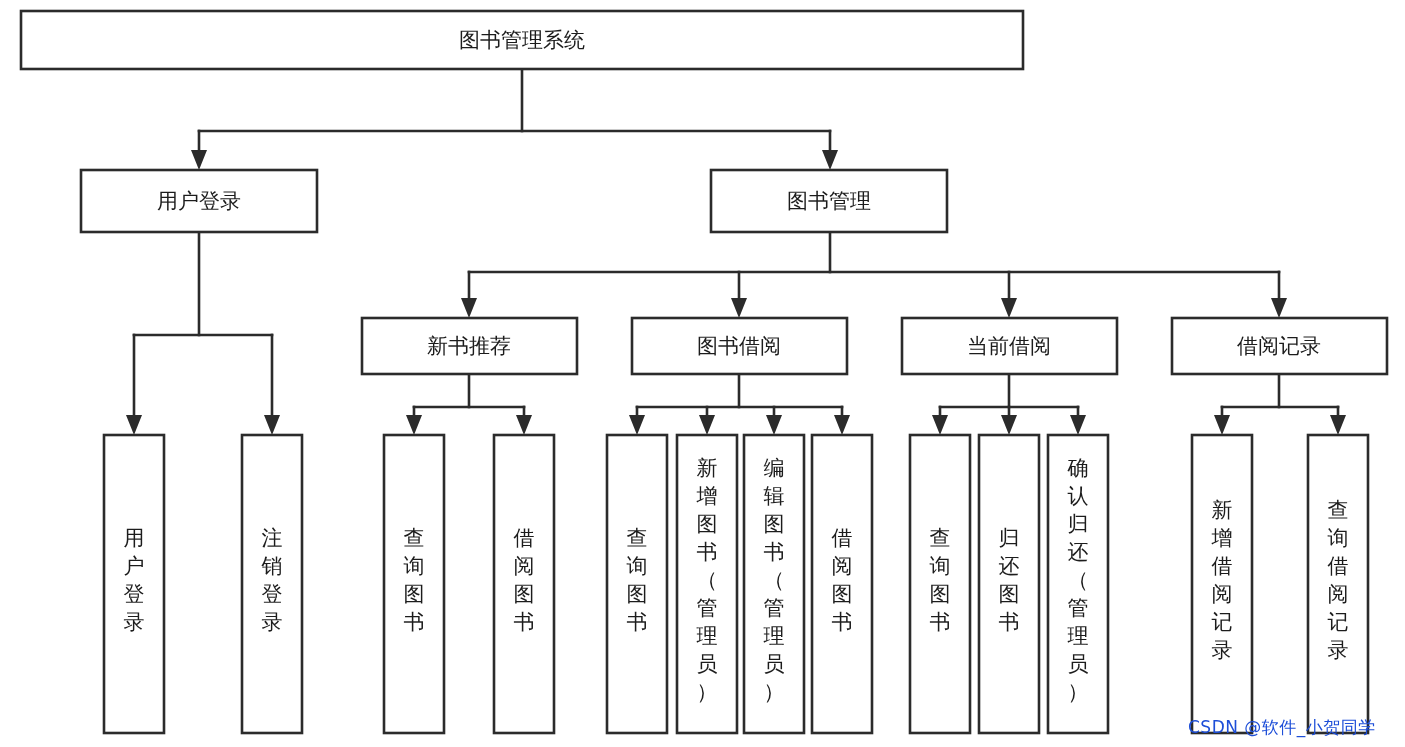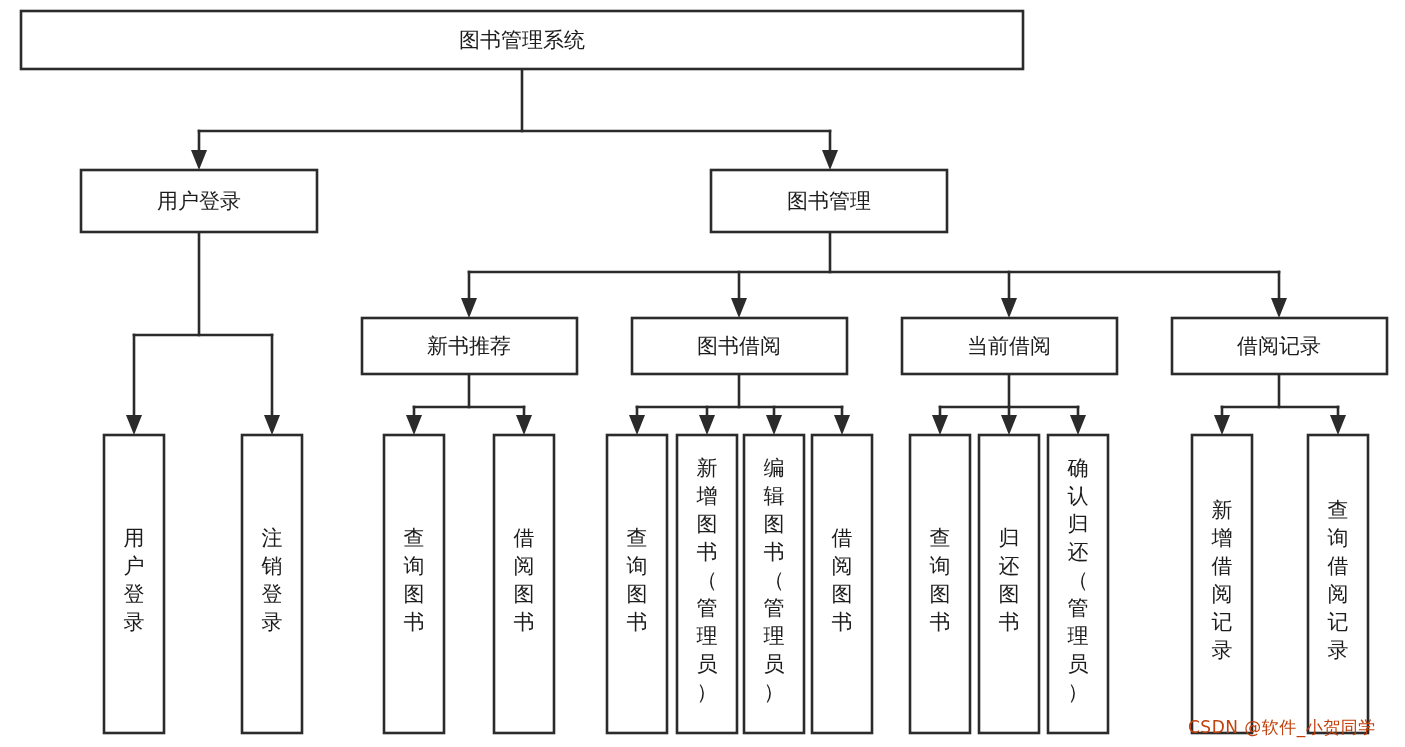--- a/index.html
+++ b/index.html
@@ -20,21 +20,21 @@
     dominant-baseline:middle;
   }
   .node-label-vert{
     fill:#1c1c1c;
     font-family:"DejaVu Sans","Liberation Sans",sans-serif;
     font-size:21px;
     text-anchor:middle;
   }
   .watermark{
     position:absolute;
-    color:#c2410c;
+    color:#1d4ed8;
     font-family:"DejaVu Sans","Liberation Sans",sans-serif;
     font-size:17px;
     white-space:nowrap;
     left:1188px;top:716px;
     letter-spacing:0.5px;
   }
 </style>
 </head>
 <body>
 

